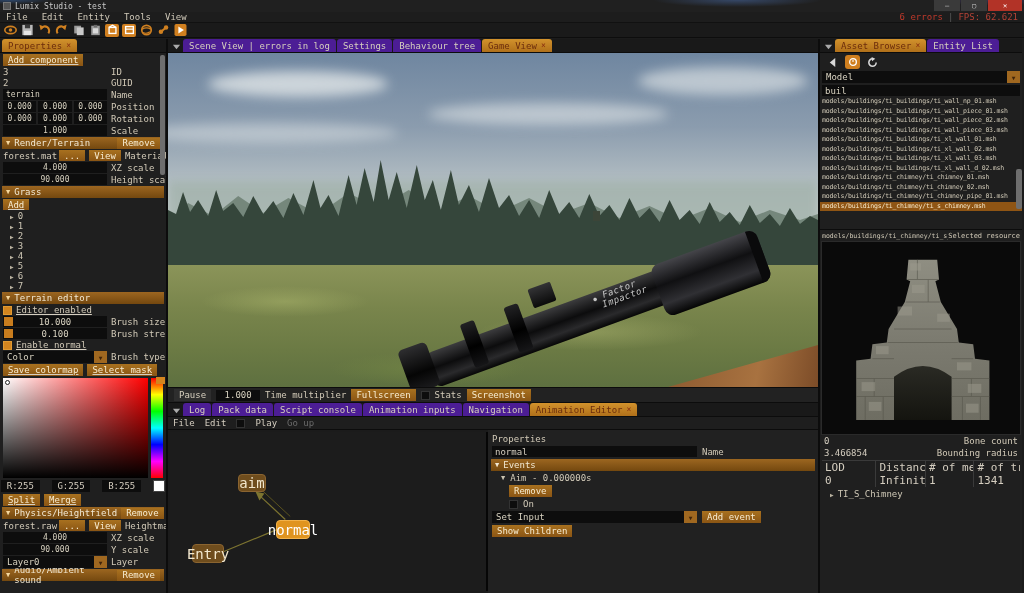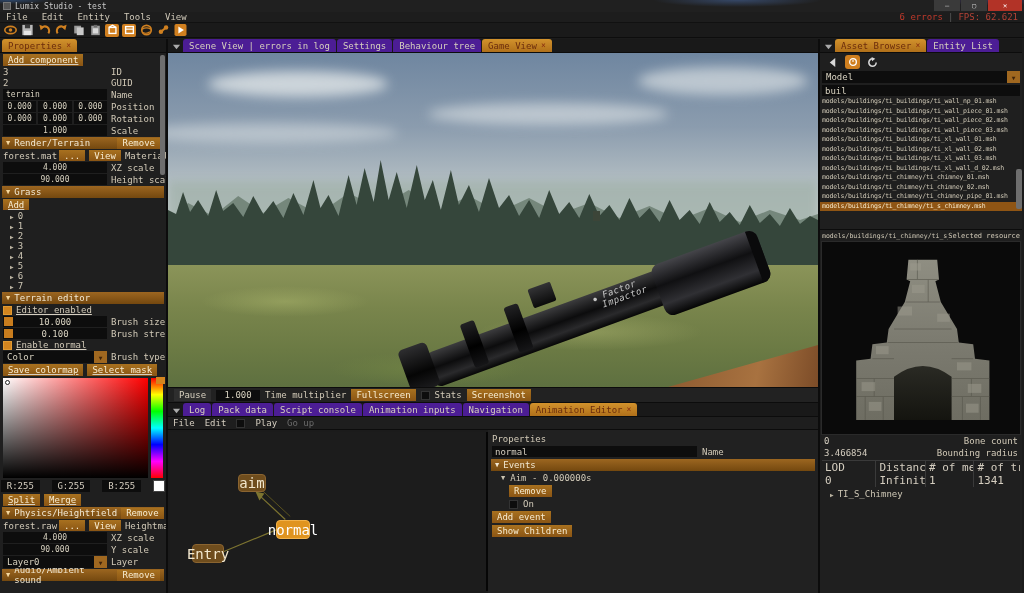--- a/index.html
+++ b/index.html
@@ -617,20 +617,24 @@
               <span class="lbl">Aim - 0.000000s</span>
             </div>
           <div class="ap-row indent2">
               <span class="btn">Remove</span>
             </div>
           <div class="ap-row indent2">
               <span class="chk"></span>
               <span class="lbl">On</span>
             </div>
           <div class="ap-row">
+              <span class="ddn" style="width:205px">
+                <span>Set Input</span>
+                <span class="dbtn">▼</span>
+              </span>
               <span class="btn">Add event</span>
             </div>
           <div class="ap-row">
               <span class="btn">Show Children</span>
             </div>
         </div>
       </div>
     </div>
 
     <div class="right-panel">

